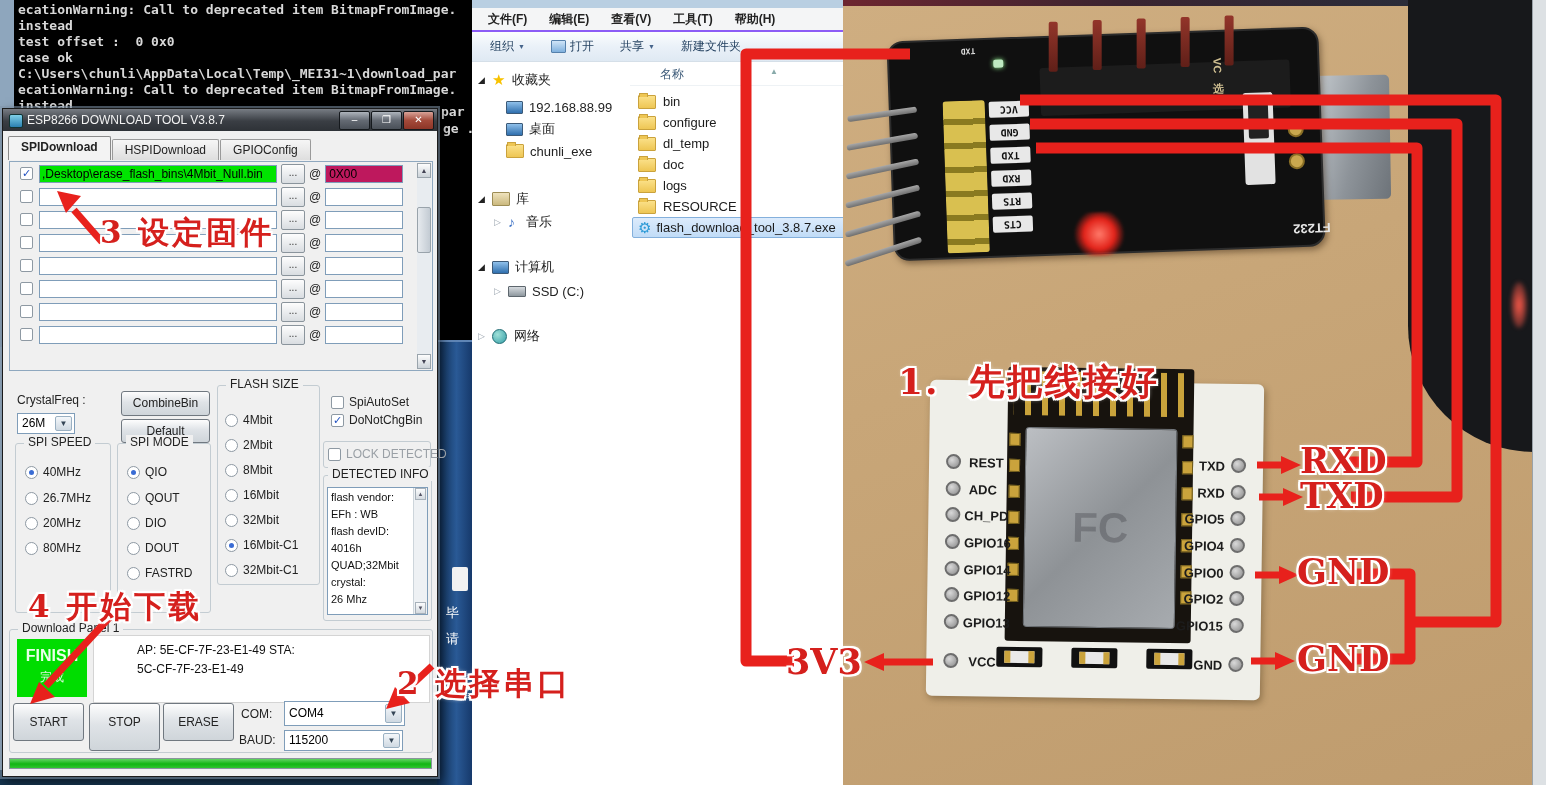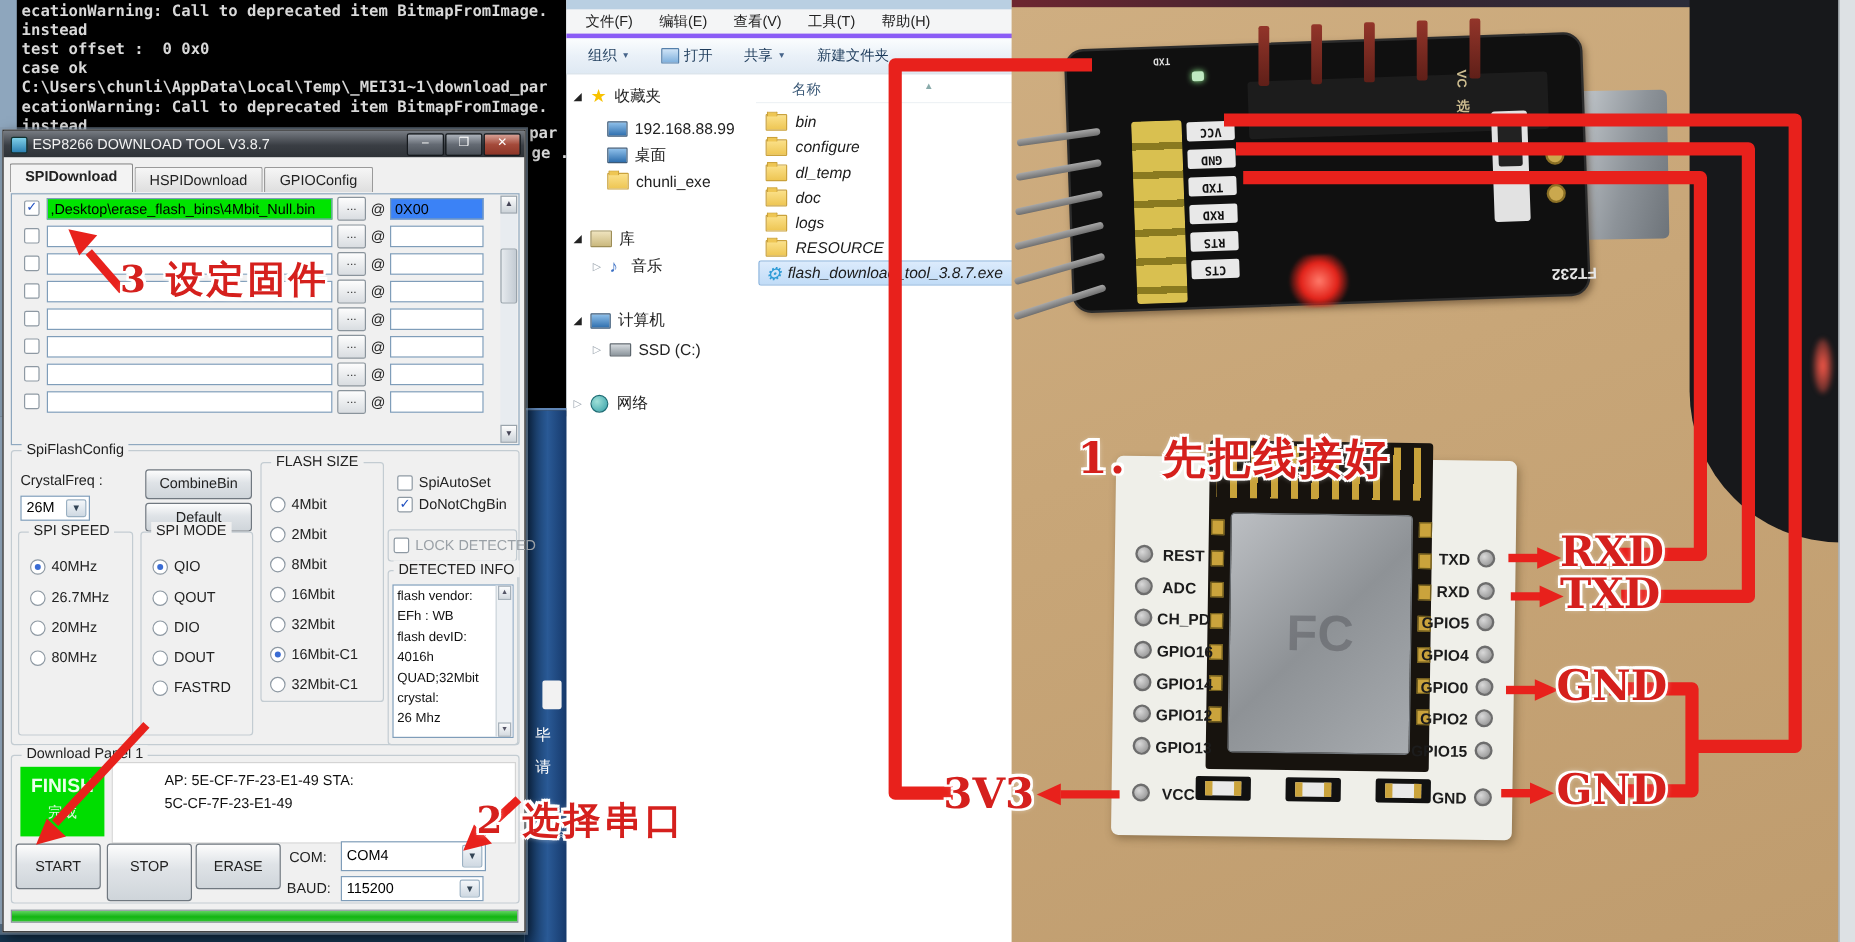--- a/index.html
+++ b/index.html
@@ -46,21 +46,21 @@
   .cb{width:13px;height:13px;background:#fff;border:1px solid #8e99a3;border-radius:2px;
       box-sizing:border-box;margin-right:6px;font-size:11px;line-height:11px;color:#2050c0;text-align:center;}
   .field{width:238px;height:18px;background:#fff;border:1px solid #7f9db9;box-sizing:border-box;
          font-size:12px;line-height:17px;color:#000;padding:0 2px;white-space:nowrap;overflow:hidden;}
   .field.green{background:#00e400;}
   .browse{width:22px;height:18px;margin-left:4px;background:linear-gradient(#fdfdfd,#d9dde1);
           border:1px solid #8a949c;border-radius:2px;font-size:10px;line-height:15px;text-align:center;color:#333;}
   .atsym{font-size:12px;color:#222;margin:0 4px;}
   .offfield{width:78px;height:18px;background:#fff;border:1px solid #7f9db9;box-sizing:border-box;
             font-size:12px;line-height:17px;padding:0 3px;}
-  .offfield.green{background:#3b82f6;}
+  .offfield.green{background:#be185d;}
   .vscroll{position:absolute;right:1px;top:1px;width:14px;height:206px;background:#e8ecf0;}
   .sbtn{position:absolute;left:0;width:14px;height:15px;background:linear-gradient(#fdfdfd,#ccd3d9);
         border:1px solid #9aa4ac;box-sizing:border-box;font-size:7px;text-align:center;line-height:13px;color:#445;}
   .sthumb{position:absolute;left:0;top:44px;width:14px;height:46px;background:linear-gradient(90deg,#e6eaee,#c3cbd3);
           border:1px solid #99a3ab;border-radius:2px;box-sizing:border-box;}
 
   .group{position:absolute;border:1px solid #c3ccd2;border-radius:3px;box-sizing:border-box;}
   .glabel{position:absolute;top:-9px;left:8px;background:#f0f0f0;padding:0 4px;font-size:12px;color:#222;white-space:nowrap;}
   .uilabel{position:absolute;font-size:12px;color:#222;white-space:nowrap;}
   .btn{position:absolute;background:linear-gradient(#fdfdfd,#dfe3e7 45%,#cfd5da);border:1px solid #707880;
@@ -87,21 +87,21 @@
   .finishbox .f2{font-size:12px;color:#d9f7d9;margin-top:4px;}
   .macbox{position:absolute;background:#fff;border:1px solid #d4d4d4;box-sizing:border-box;
           font-size:12px;line-height:19px;color:#111;padding:5px 8px;}
   .progress{position:absolute;left:6px;top:649px;width:423px;height:11px;border:1px solid #8a949c;
             background:linear-gradient(#63d463,#13b513 55%,#2fc52f);box-sizing:border-box;}
 
   
   .explorer{position:absolute;left:472px;top:0;width:374px;height:785px;background:#fff;z-index:5;}
   .exp-top{position:absolute;left:0;top:0;width:100%;height:8px;background:#b9cfe2;}
   .menubar{position:absolute;left:0;top:8px;width:100%;height:24px;background:#f4f5f6;
-           border-bottom:4px solid #8b5cf6;display:flex;align-items:center;padding-left:16px;box-sizing:border-box;}
+           border-bottom:2px solid #8b5cf6;display:flex;align-items:center;padding-left:16px;box-sizing:border-box;font-weight:bold;}
   .menubar span{font-size:12px;color:#222;margin-right:22px;}
   .toolbar{position:absolute;left:0;top:32px;width:100%;height:30px;
            background:linear-gradient(#fbfdfe,#eaf1f8 50%,#dfe9f3);border-bottom:1px solid #d5dfe8;
            display:flex;align-items:center;padding-left:18px;box-sizing:border-box;}
   .tbitem{font-size:12px;color:#1e3c5c;margin-right:26px;display:flex;align-items:center;gap:4px;}
   .tbarrow{font-size:7px;color:#46648a;}
   .tbicon{width:13px;height:11px;background:linear-gradient(#cfe4f7,#7fb0dd);border:1px solid #5580ab;border-radius:1px;}
   .treepane{position:absolute;left:0;top:63px;width:158px;bottom:0;}
   .titem{position:absolute;display:flex;align-items:center;font-size:13px;color:#222;height:20px;white-space:nowrap;}
   .exp-glyph{font-size:9px;color:#222;width:14px;}
@@ -115,21 +115,21 @@
                       border:1px solid #caa23c;border-bottom:none;border-radius:1px 1px 0 0;}
   .ico-lib{width:16px;height:12px;background:linear-gradient(#efe3bd,#cbb97e);border:1px solid #9d8d55;border-radius:1px;margin-right:6px;}
   .ico-music{color:#3a6fc4;font-size:14px;width:18px;}
   .ico-drive{width:16px;height:9px;background:linear-gradient(#d6dbdf,#8e979e);border:1px solid #5d666d;border-radius:1px;margin-right:6px;}
   .ico-net{width:13px;height:13px;border-radius:50%;background:radial-gradient(circle at 35% 35%,#9fe0d8,#35a0a8);
            border:1px solid #1d6b73;margin-right:7px;}
   .filepane{position:absolute;left:158px;top:63px;right:0;bottom:0;}
   .colheader{position:absolute;left:0;top:0;width:100%;height:22px;border-bottom:1px solid #eef2f5;
              font-size:12px;color:#3c5a78;line-height:22px;}
   .sortarrow{position:absolute;left:140px;top:-2px;font-size:8px;color:#8aa;}
-  .fitem{position:absolute;left:2px;display:flex;align-items:center;height:21px;font-size:13px;color:#1b1b1b;white-space:nowrap;font-style:italic;}
+  .fitem{position:absolute;left:2px;display:flex;align-items:center;height:21px;font-size:13px;color:#1b1b1b;white-space:nowrap;}
   .fitem .ico-folder{margin:0 7px 0 6px;}
   .fitem.selected{width:250px;background:linear-gradient(#dcebfc,#c1dcf7);border:1px solid #84b0dc;
                   border-radius:2px;box-sizing:border-box;}
   .ico-gear{color:#2e9bd6;font-size:15px;margin:0 5px 0 5px;}
 
   
   .photo{position:absolute;left:843px;top:0;width:703px;height:785px;z-index:10;overflow:hidden;
          background:linear-gradient(160deg,#cfae81 0%,#c8a678 40%,#bf9c6e 100%);}
   .photo-topstrip{position:absolute;left:0;top:0;width:100%;height:6px;
                   background:linear-gradient(90deg,#6d2630,#3a2430 40%,#23303e);}
@@ -286,23 +286,20 @@
         <span class="atsym">@</span>
         <div class="offfield"></div>
       </div>
       <div class="vscroll">
         <div class="sbtn" style="top:0;">▲</div>
         <div class="sthumb"></div>
         <div class="sbtn" style="bottom:0;">▼</div>
       </div>
     </div>
 
-    <div class="group" style="left:6px;top:266px;width:424px;height:246px;">
-      <span class="glabel">SpiFlashConfig</span>
-    </div>
     <span class="uilabel" style="left:14px;top:284px;">CrystalFreq :</span>
     <div class="combo" style="left:14px;top:304px;width:58px;height:21px;">
       <span>26M</span>
       <span class="arr">▼</span>
     </div>
     <div class="btn" style="left:118px;top:282px;width:89px;height:25px;line-height:23px;">CombineBin</div>
     <div class="btn" style="left:118px;top:310px;width:89px;height:24px;line-height:22px;">Default</div>
 
     <div class="group" style="left:214px;top:276px;width:103px;height:200px;">
       <span class="glabel">FLASH SIZE</span>
@@ -667,20 +664,21 @@
       <polygon points="57,191 81,196 66,213" stroke="none"></polygon>
       <line x1="122" y1="604" x2="46" y2="686"></line>
       <polygon points="30,704 55,697 39,682" stroke="none"></polygon>
       <line x1="432" y1="666" x2="402" y2="694"></line>
       <polygon points="386,709 410,703 395,687" stroke="none"></polygon>
     </g>
   </svg>
 
   <div class="rtxt" style="left:898px;top:358px;font-size:36px;letter-spacing:2px;">1.  先把线接好</div>
   <div class="rtxt" style="left:100px;top:212px;font-size:31px;letter-spacing:3px;">3 设定固件</div>
+  <div class="rtxt" style="left:28px;top:586px;font-size:31px;letter-spacing:3px;">4 开始下载</div>
   <div class="rtxt" style="left:397px;top:663px;font-size:31px;letter-spacing:3px;">2 选择串口</div>
   <div class="rtxt" style="left:1300px;top:440px;font-size:35px;">RXD</div>
   <div class="rtxt" style="left:1300px;top:475px;font-size:35px;">TXD</div>
   <div class="rtxt" style="left:1297px;top:551px;font-size:35px;">GND</div>
   <div class="rtxt" style="left:1297px;top:638px;font-size:35px;">GND</div>
   <div class="rtxt" style="left:786px;top:641px;font-size:35px;">3V3</div>
 
 </div>
 
 </body></html>

